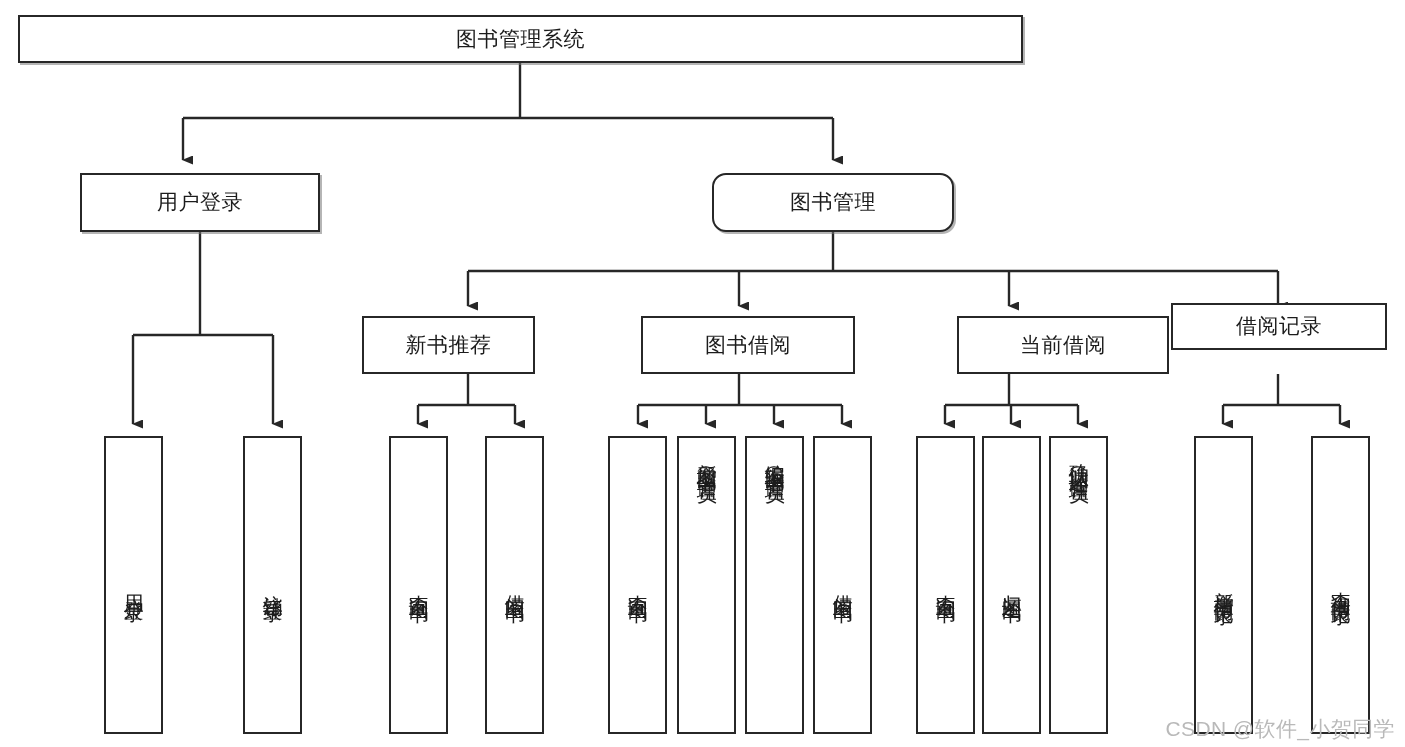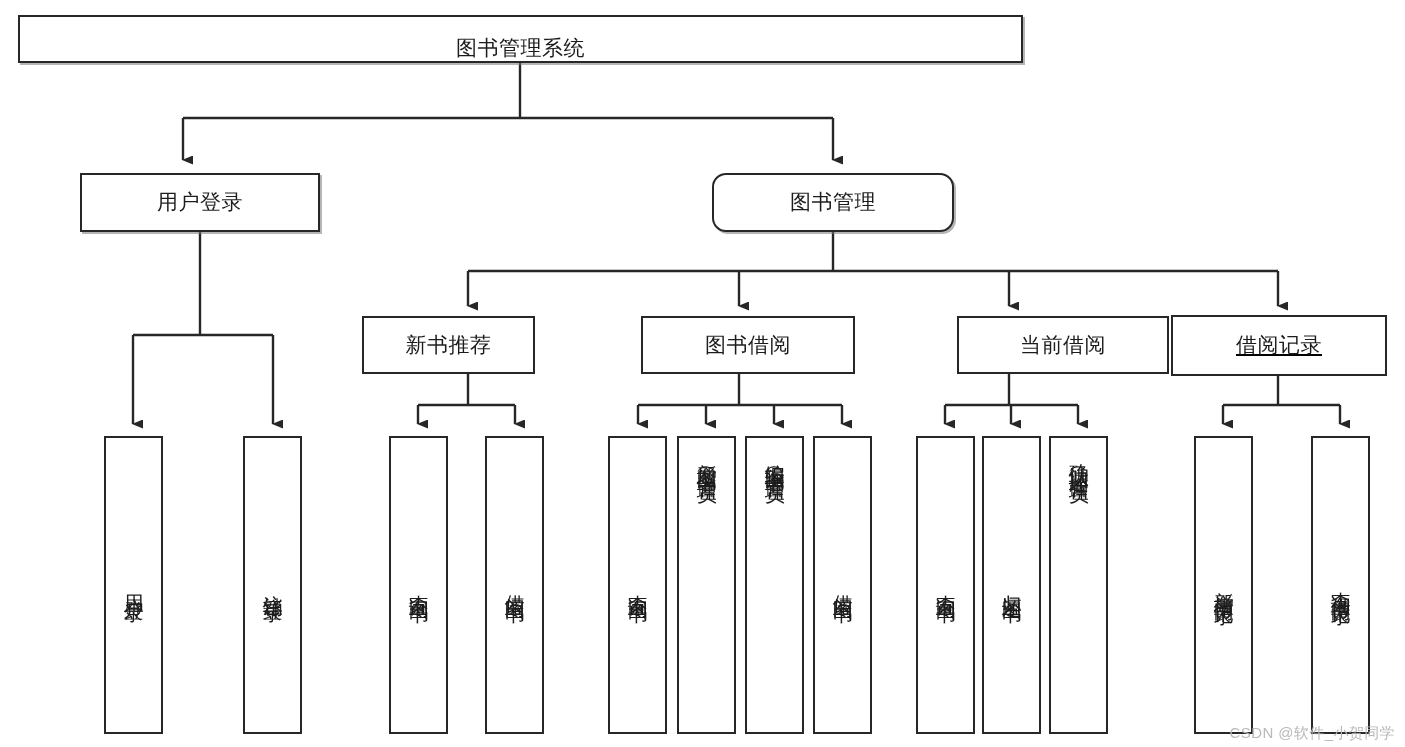--- a/index.html
+++ b/index.html
@@ -58,21 +58,21 @@
   }
   .node-box.vertical.centered {
     align-items: center;
     padding-top: 0;
   }
   .watermark {
     position: absolute;
     right: 10px;
     bottom: 4px;
     color: #b9b9b9;
-    font-size: 15px;
+    font-size: 21px;
     letter-spacing: 0.4px;
     white-space: nowrap;
     user-select: none;
     text-align: right;
   }
 </style>
 </head>
 <body>
 
 <div id="stage">
@@ -120,21 +120,21 @@
       <path d="M1011,405 L1011,424" marker-end="url(#arrowhead)"></path>
       <path d="M1078,405 L1078,424" marker-end="url(#arrowhead)"></path>
 
       <path d="M1278,374 L1278,405"></path>
       <path d="M1223,405 L1340,405"></path>
       <path d="M1223,405 L1223,424" marker-end="url(#arrowhead)"></path>
       <path d="M1340,405 L1340,424" marker-end="url(#arrowhead)"></path>
     </g>
   </svg>
 
-  <div class="node-box shadowed" style="left:18px; top:15px; width:1005px; height:48px;align-items:flex-end;">
+  <div class="node-box shadowed" style="left:18px; top:15px; width:1005px; height:48px;">
     <span class="node-label">图书管理系统</span>
   </div>
 
   <div class="node-box shadowed" style="left:80px; top:173px; width:240px; height:59px;">
     <span class="node-label">用户登录</span>
   </div>
 
   <div class="node-box shadowed" style="left:712px; top:173px; width:242px; height:59px;border-radius:14px;">
     <span class="node-label">图书管理</span>
   </div>
@@ -144,21 +144,21 @@
   </div>
 
   <div class="node-box" style="left:633px; top:316px; width:214px; height:58px;margin-left:8px;">
     <span class="node-label">图书借阅</span>
   </div>
 
   <div class="node-box" style="left:957px; top:316px; width:212px; height:58px;">
     <span class="node-label">当前借阅</span>
   </div>
 
-  <div class="node-box" style="left:1171px; top:315px; width:216px; height:61px;text-decoration:underline;">
+  <div class="node-box" style="left:1171px; top:303px; width:216px; height:47px;">
     <span class="node-label">借阅记录</span>
   </div>
 
   <div class="node-box vertical centered" style="left:104px; top:436px; width:59px; height:298px;">
     <span class="node-label">用户登录</span>
   </div>
   <div class="node-box vertical centered" style="left:243px; top:436px; width:59px; height:298px;">
     <span class="node-label">注销登录</span>
   </div>
 

